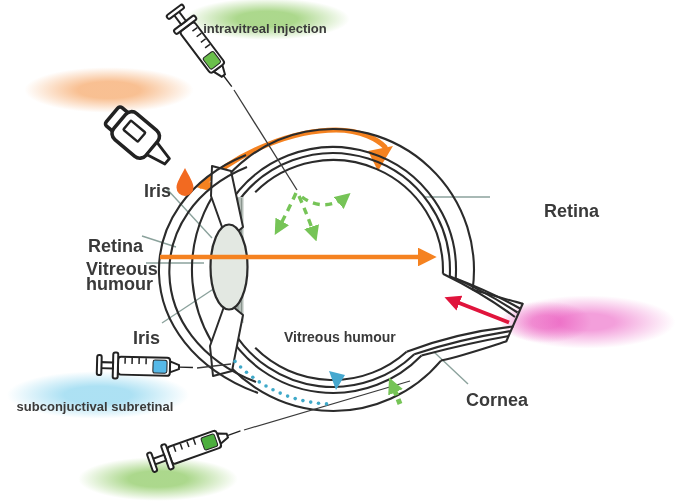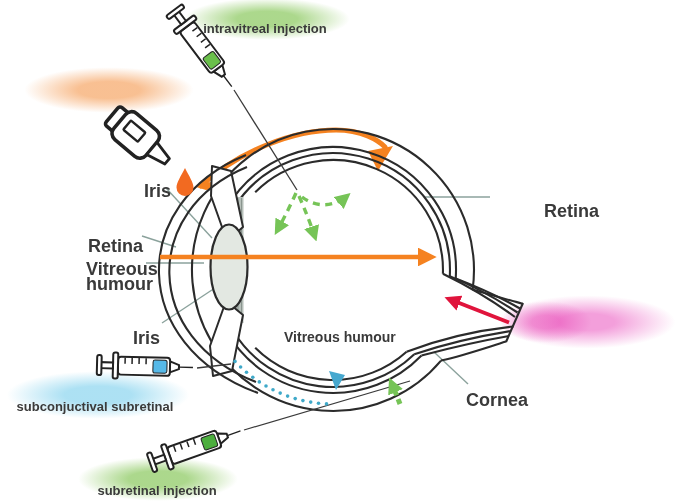--- a/index.html
+++ b/index.html
@@ -172,21 +172,20 @@
       <rect x="10" y="-17" width="42" height="34" rx="8"></rect>
       <rect x="18" y="-8" width="19" height="12" rx="1" stroke-width="2.4"></rect>
       <path d="M52,-8 L72,-3.5 L72,3.5 L52,8 Z" stroke-width="2.8"></path>
     </g>
 
     <path d="M185,168 C181,176 176.5,182.5 176.5,187.5 A8.5,8.5 0 1 0 193.5,187.5 C193.5,182.5 189,176 185,168 Z" fill="#f26a21"></path>
   </svg>
 
   <div class="lbl route" style="left:185px;top:9px;width:160px;">intravitreal injection</div>
   <div class="lbl route" style="left:10px;top:387px;width:170px;">subconjuctival subretinal</div>
-  <div class="lbl route" style="left:77px;top:471px;width:160px;">subretinal injection</div>
 
   <div class="lbl anat" style="left:144px;top:169px;">Iris</div>
   <div class="lbl anat" style="left:88px;top:224px;">Retina</div>
   <div class="lbl anat" style="left:86px;top:250px;line-height:15px;">
     <div>Vitreous</div>
     <div>humour</div>
   </div>
   <div class="lbl anat" style="left:133px;top:316px;">Iris</div>
   <div class="lbl anat" style="left:284px;top:317px;font-size:14px;">Vitreous humour</div>
   <div class="lbl anat" style="left:496px;top:189px;padding-left:48px;">Retina</div>

